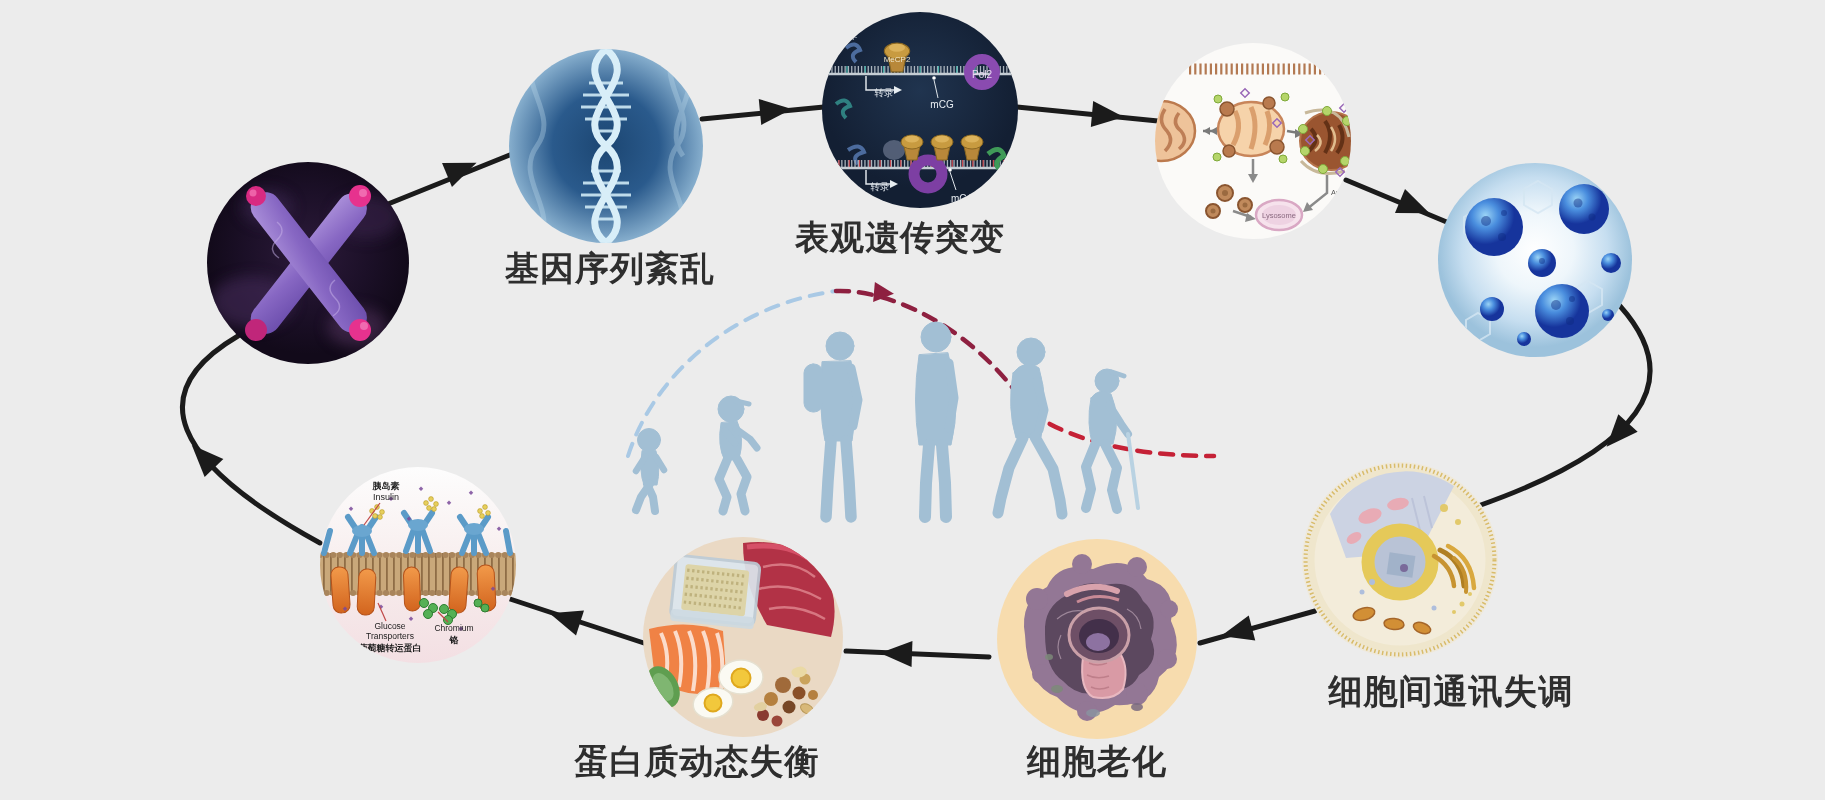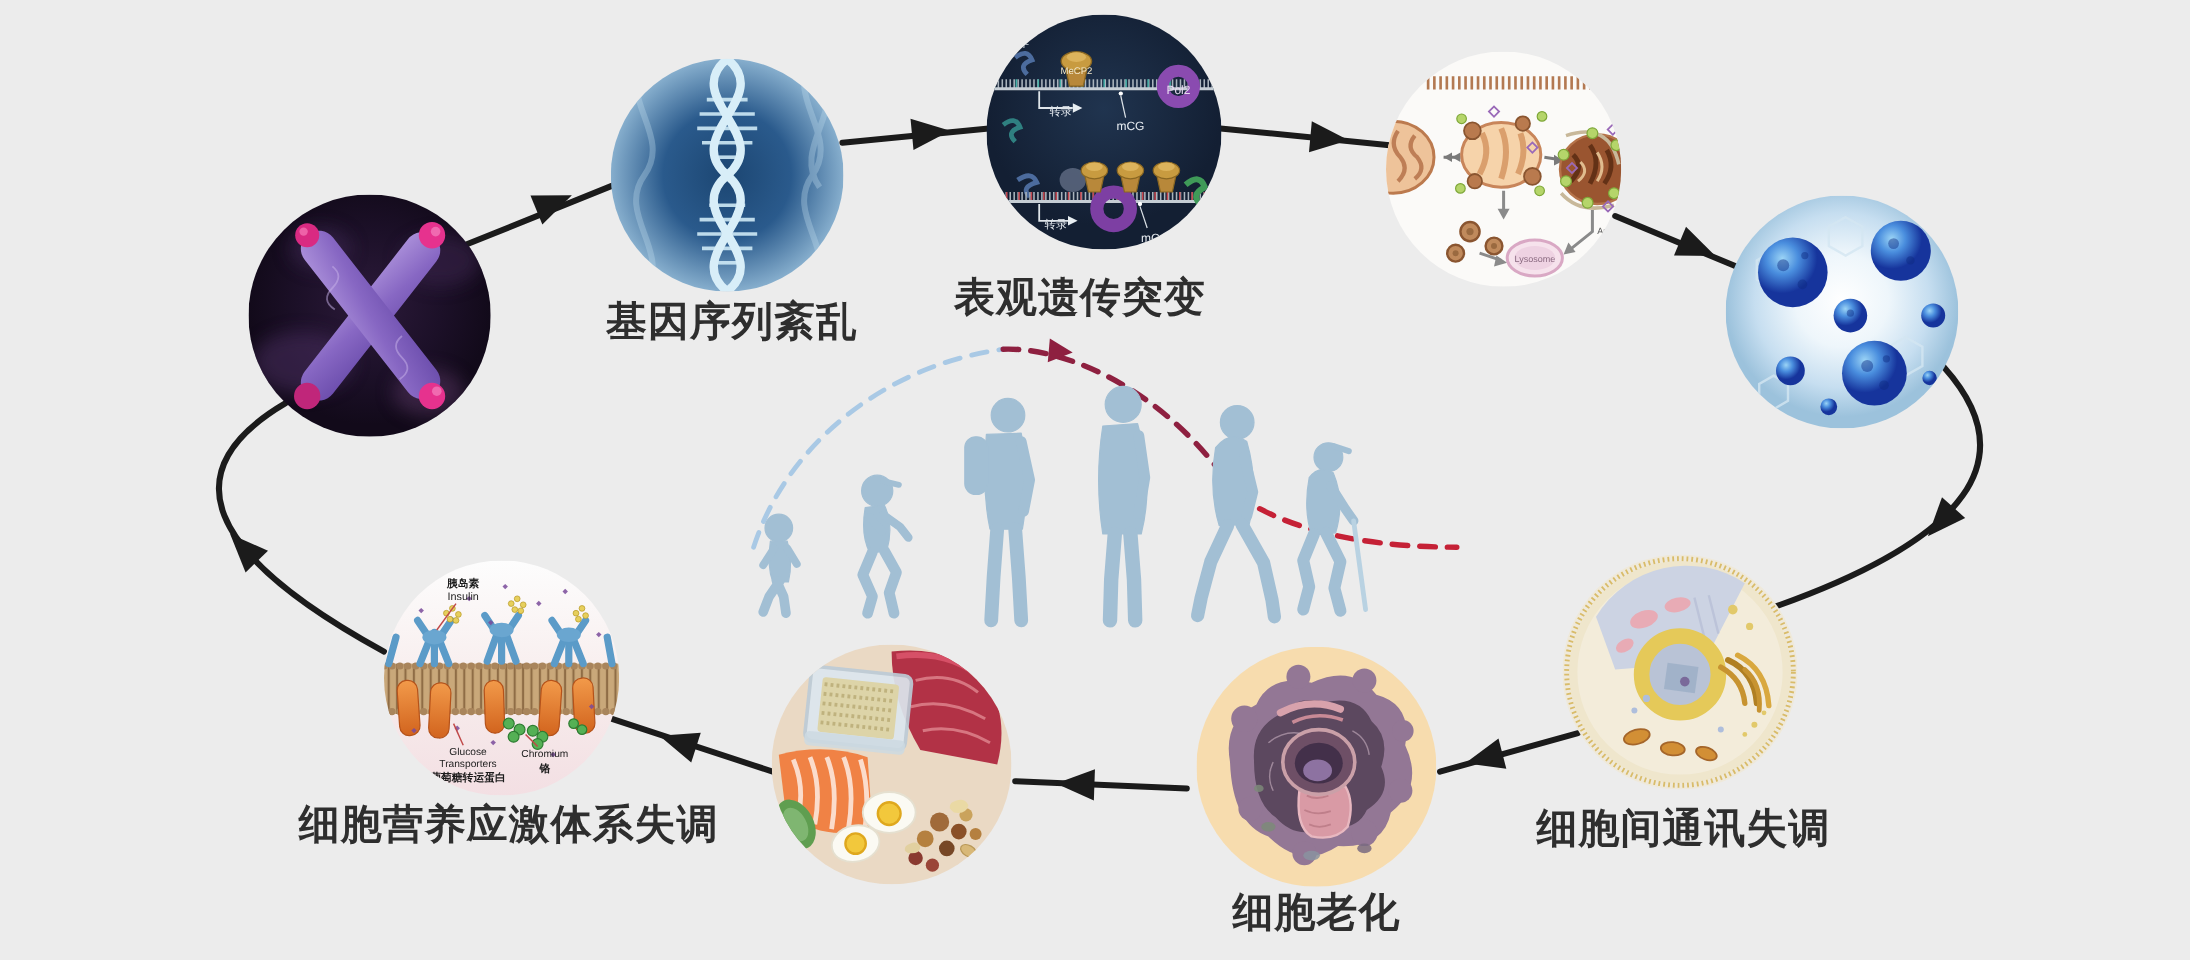--- a/index.html
+++ b/index.html
@@ -167,21 +167,21 @@
           <path d="M44,158 L44,172 L68,172"></path>
         <path d="M112,68 L116,86" stroke-width="1"></path>
           <path d="M128,160 L134,178" stroke-width="1"></path>
       </g>
       <circle cx="112" cy="66" r="1.8" fill="#ffffff"></circle>
         <circle cx="128" cy="158" r="1.8" fill="#ffffff"></circle>
       <polygon points="72,74 80,78 72,82" fill="#e8eef2"></polygon>
         <polygon points="68,168 76,172 68,176" fill="#e8eef2"></polygon>
     </svg>
   </div>
-  <div class="stage-label" style="left:900px;top:228px">表观遗传突变</div>
+  <div class="stage-label" style="left:900px;top:217px">表观遗传突变</div>
 
   <div class="circle" style="left:1155px;top:43px;width:196px;height:196px">
     <svg width="196" height="196" viewBox="0 0 196 196">
       <rect width="196" height="196" fill="#fbfaf8"></rect>
       <line x1="34" y1="26" x2="170" y2="26" stroke="#b37952" stroke-width="11" stroke-dasharray="2.2 3"></line>
 
       <ellipse cx="6" cy="88" rx="34" ry="30" fill="#eec39a" stroke="#bc7a4e" stroke-width="2.5"></ellipse>
       <g stroke="#b5734a" stroke-width="3.5" fill="none" opacity="0.85">
         <path d="M10,66 q-8,12 2,22 q8,10 -2,20"></path>
           <path d="M24,70 q-8,10 2,18 q8,10 -2,18"></path>
@@ -347,21 +347,21 @@
         <ellipse cx="92" cy="162" rx="10" ry="5.5" transform="rotate(5 92 162)"></ellipse>
         <ellipse cx="120" cy="166" rx="9" ry="5" transform="rotate(20 120 166)"></ellipse>
       </g>
       <g fill="#aebedc">
           <circle cx="70" cy="120" r="3"></circle>
           <circle cx="60" cy="130" r="2.5"></circle>
           <circle cx="132" cy="146" r="2.5"></circle>
         </g>
     </svg>
   </div>
-  <div class="stage-label" style="left:1403px;top:671px">细胞间通讯失调</div>
+  <div class="stage-label" style="left:1451px;top:671px">细胞间通讯失调</div>
 
   <div class="circle" style="left:997px;top:539px;width:200px;height:200px">
     <svg width="200" height="200" viewBox="0 0 200 200">
       <rect width="200" height="200" fill="#f7dcae"></rect>
       <g fill="#937795">
         <path d="M28,96 Q22,62 50,48 Q62,22 96,30 Q130,14 150,40 Q180,48 174,82 Q190,116 162,138 Q156,168 118,166 Q88,186 60,158 Q30,148 28,96 Z"></path>
         <circle cx="40" cy="60" r="11"></circle>
           <circle cx="85" cy="25" r="10"></circle>
           <circle cx="140" cy="28" r="10"></circle>
         <circle cx="172" cy="70" r="9"></circle>
@@ -447,20 +447,21 @@
         <circle cx="162" cy="142" r="5.5" fill="#caa35c"></circle>
           <circle cx="120" cy="178" r="6" fill="#8a3a30"></circle>
         <circle cx="134" cy="184" r="5.5" fill="#9a4538"></circle>
           <circle cx="170" cy="158" r="5" fill="#b5803f"></circle>
         <path d="M150,132 q10,-6 14,2 q-2,8 -12,6 q-6,-4 -2,-8 Z" fill="#ead9a4"></path>
         <path d="M112,168 q8,-6 12,0 q0,7 -10,6 q-5,-2 -2,-6 Z" fill="#e2d0a0"></path>
         <ellipse cx="164" cy="172" rx="7" ry="4.5" transform="rotate(30 164 172)" fill="#d8b878" stroke="#b99858" stroke-width="1"></ellipse>
       </g>
     </svg>
   </div>
+  <div class="stage-label" style="left:697px;top:741px">蛋白质动态失衡</div>
 
   <div class="circle" style="left:320px;top:467px;width:196px;height:196px">
     <svg width="196" height="196" viewBox="0 0 196 196">
       <defs>
         <linearGradient id="gMemBg" x1="0" y1="0" x2="0" y2="1">
             <stop offset="0%" stop-color="#fdfdfd"></stop>
             <stop offset="55%" stop-color="#f7ecec"></stop>
             <stop offset="100%" stop-color="#f3dfe3"></stop>
           </linearGradient>
         <linearGradient id="gBean" x1="0" y1="0" x2="0" y2="1">
@@ -568,21 +569,20 @@
         <text x="134" y="164" font-size="8.5">Chromium</text>
         <text x="134" y="176" font-size="9" font-weight="bold">铬</text>
       </g>
       <g stroke="#c04848" stroke-width="1.2">
         <line x1="60" y1="36" x2="44" y2="58"></line>
           <line x1="66" y1="154" x2="58" y2="136"></line>
           <line x1="128" y1="155" x2="118" y2="145"></line>
       </g>
     </svg>
   </div>
-  <div class="stage-label" style="left:424px;top:667px">细胞营养应激体系失调</div>
 
   <svg class="abs" style="left:0;top:0" width="1825" height="800" viewBox="0 0 1825 800">
 
     <g fill="none" stroke-linecap="round">
       <path d="M628,456 C655,372 735,305 836,291" stroke="#a9c9e5" stroke-width="4" stroke-dasharray="13 10"></path>
       <path d="M836,291 C890,289 975,327 1030,412" stroke="#8e2040" stroke-width="4.5" stroke-dasharray="13 10"></path>
       <path d="M1030,412 C1080,447 1152,456 1214,456" stroke="#c52136" stroke-width="4.5" stroke-dasharray="13 10"></path>
     </g>
     <polygon points="0,-10 20,0 0,10" fill="#8e2040" transform="translate(874,292) rotate(5)"></polygon>
 

